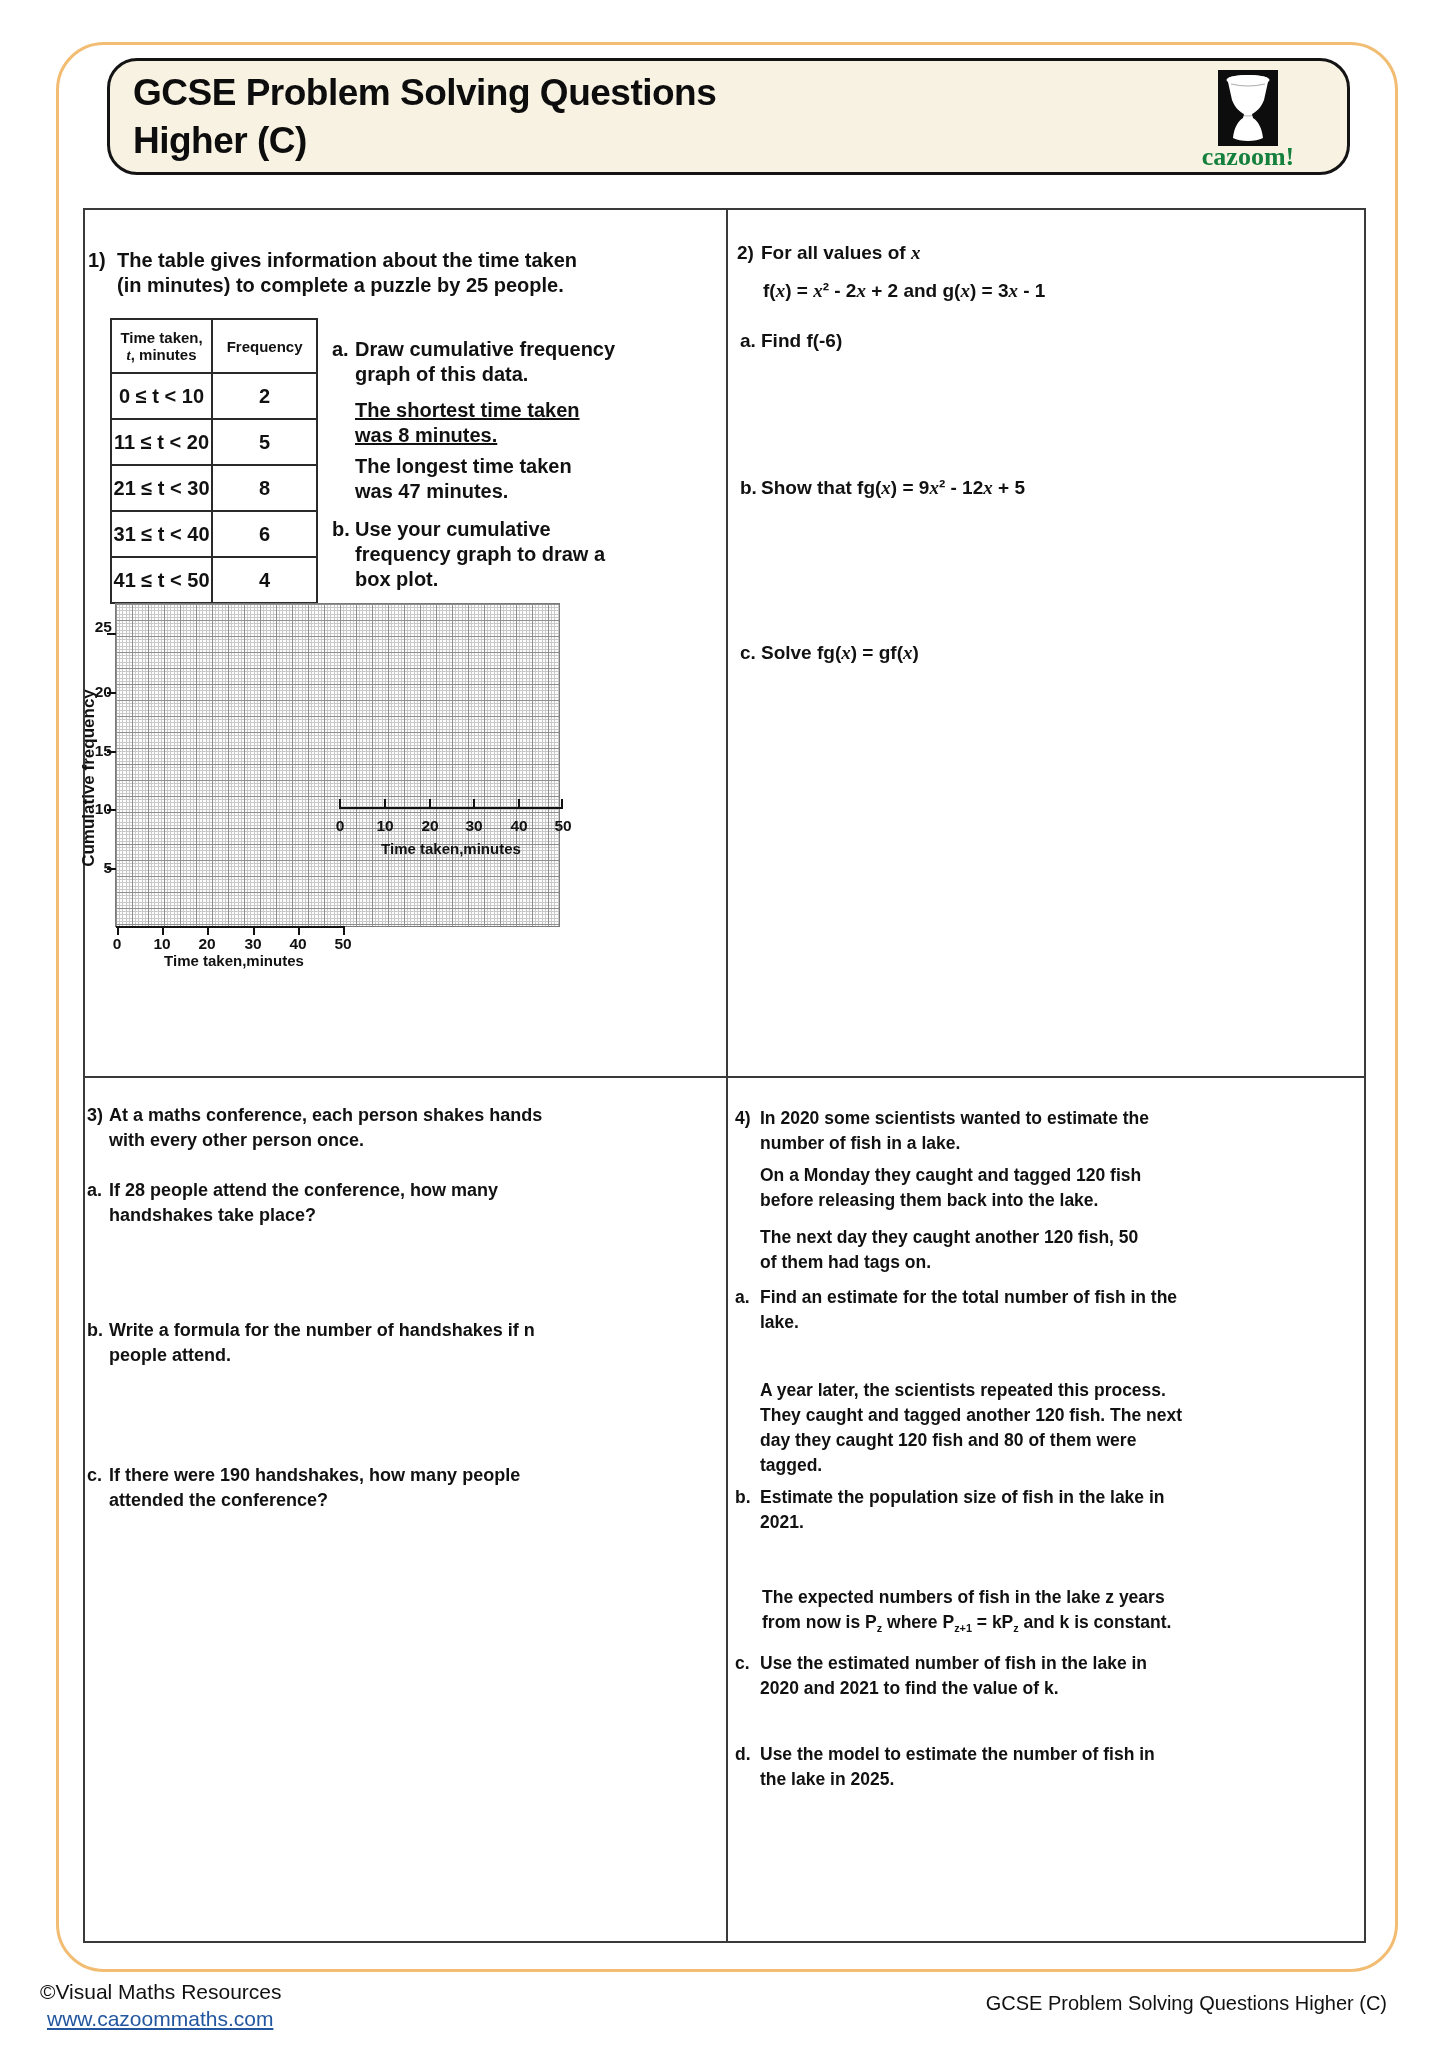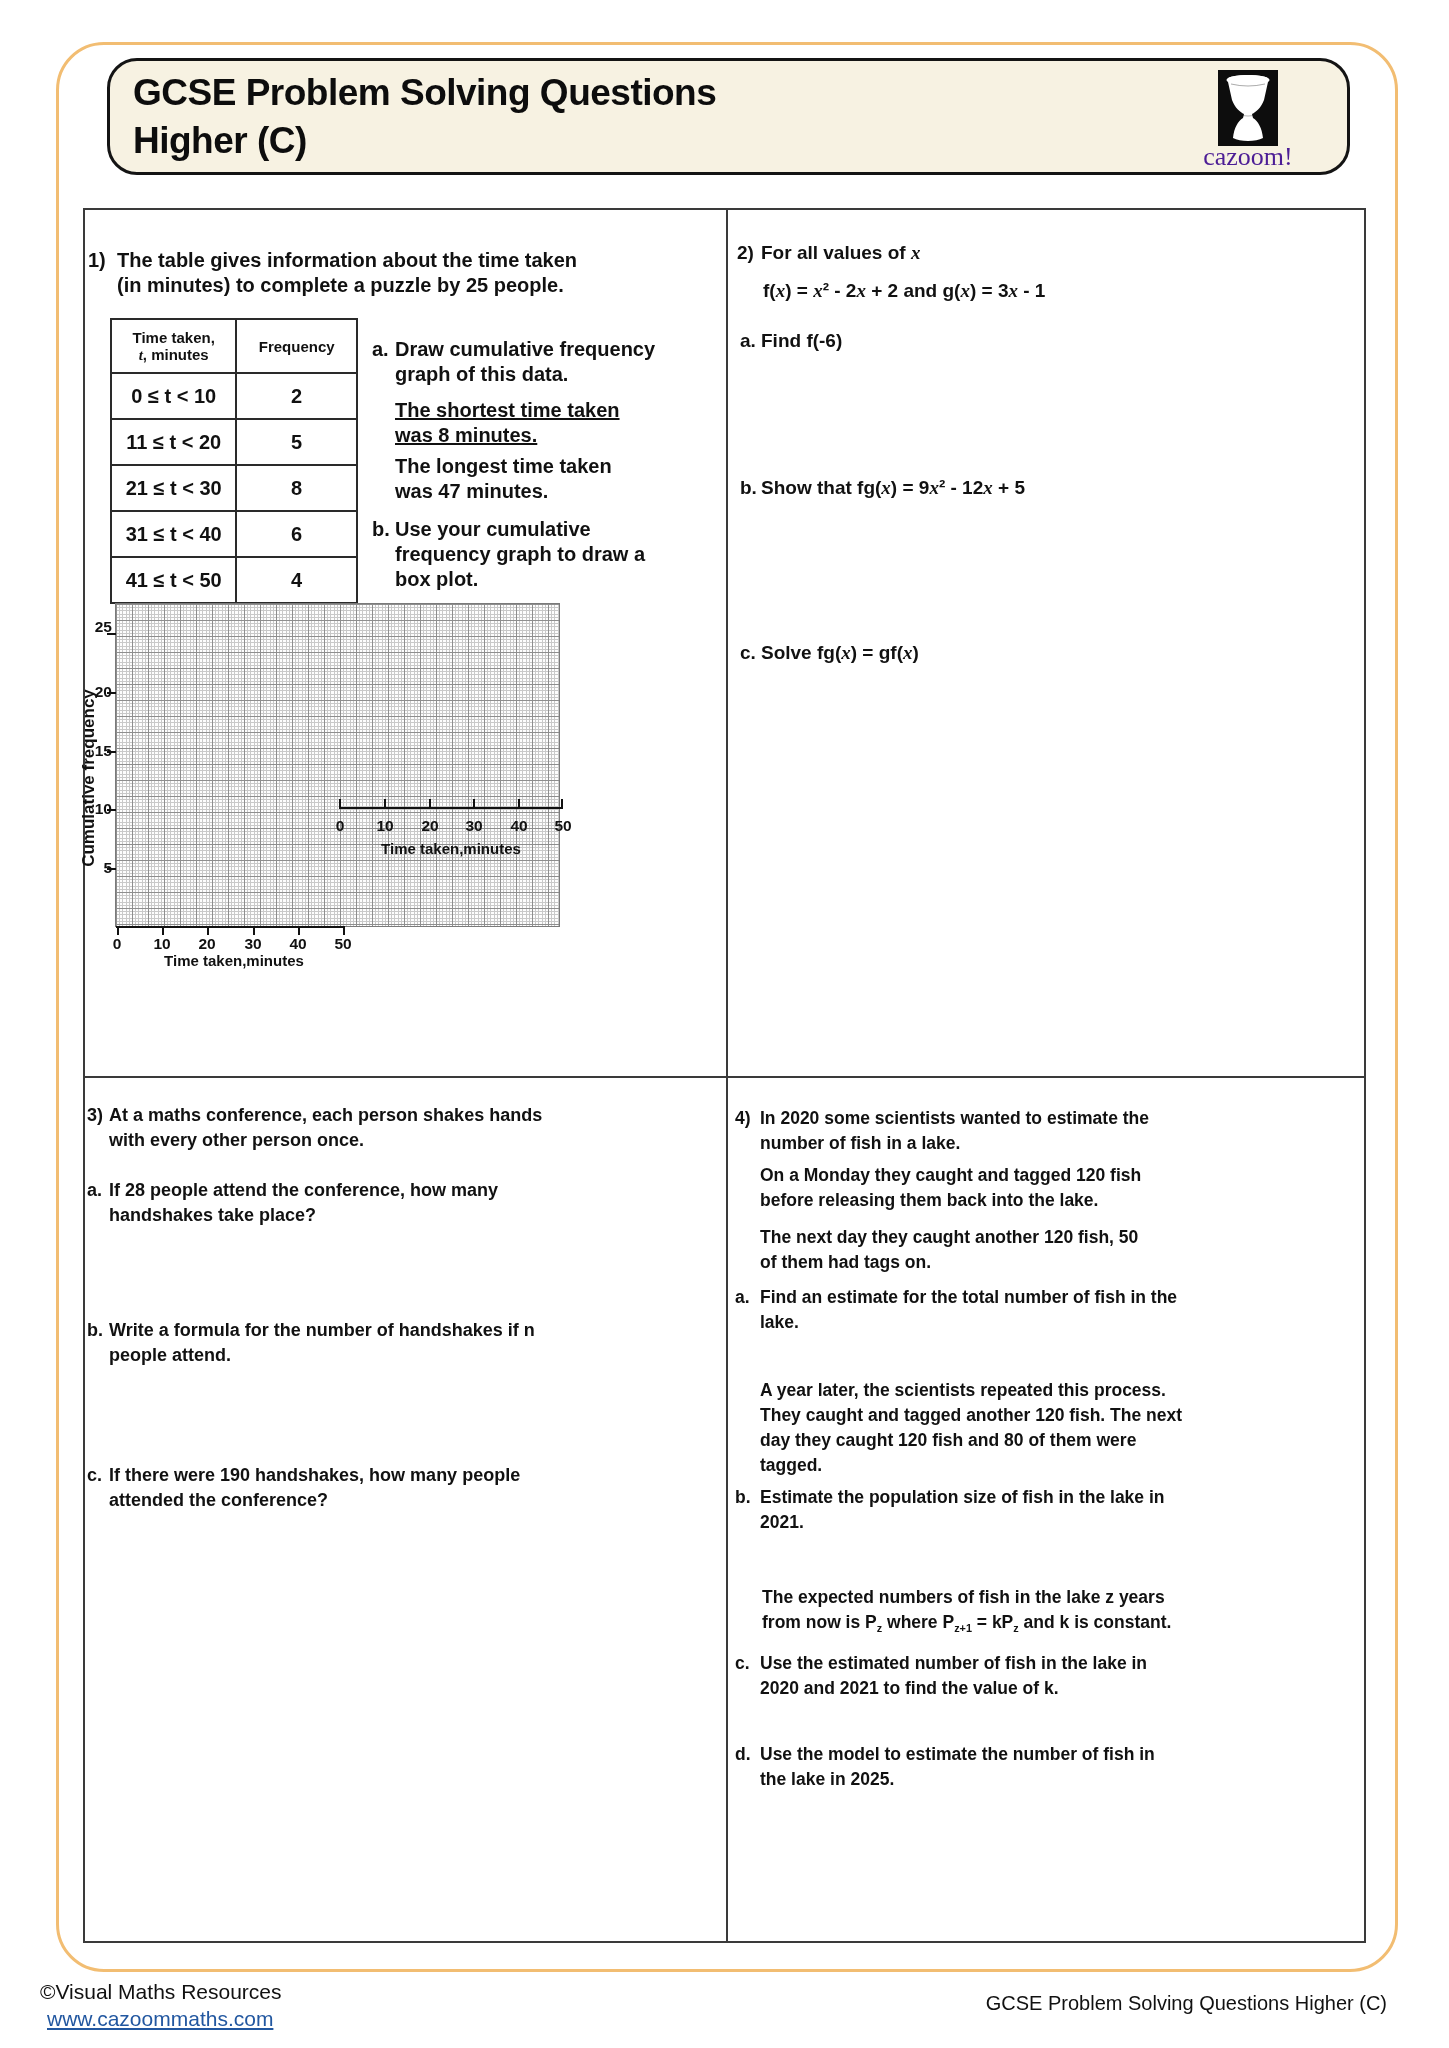--- a/index.html
+++ b/index.html
@@ -6,38 +6,38 @@
   .page{position:relative;width:1449px;height:2048px;background:#fff;font-family:"Liberation Sans",sans-serif;color:#111;overflow:hidden;}
 
   
   .orange-frame{position:absolute;left:56px;top:42px;width:1336px;height:1924px;border:3px solid #f2bd72;border-radius:48px;}
 
   
   .header{position:absolute;left:107px;top:58px;width:1243px;height:117px;background:#f7f2e2;border:3px solid #141414;border-radius:30px;box-sizing:border-box;}
   .title{padding:8px 0 0 23px;font-size:37px;font-weight:bold;line-height:48px;letter-spacing:-0.5px;color:#0d0d0d;}
   .logo{position:absolute;right:24px;top:9px;width:150px;text-align:center;}
   .logo svg{display:block;margin:0 auto;}
-  .logo-text{font-family:"Liberation Serif",serif;font-weight:normal;font-size:26px;line-height:26px;margin-top:-2px;color:#4c1d95;}
+  .logo-text{font-family:"Liberation Serif",serif;font-weight:bold;font-size:26px;line-height:26px;margin-top:-2px;color:#15803d;}
 
   
   .main{position:absolute;left:83px;top:208px;width:1283px;height:1735px;border:2px solid #3a3a3a;box-sizing:border-box;display:grid;grid-template-columns:643px 1fr;grid-template-rows:868px 1fr;}
   .quad{position:relative;box-sizing:border-box;font-weight:bold;}
   .q1{border-right:2px solid #3a3a3a;border-bottom:2px solid #3a3a3a;}
   .q2{border-bottom:2px solid #3a3a3a;}
   .q3{border-right:2px solid #3a3a3a;}
 
   .qrow{display:flex;align-items:flex-start;}
   .qnum{flex:0 0 auto;}
   .qtext{white-space:pre-line;}
 
   
   .q1 .intro1{margin:38px 0 0 3px;font-size:20px;line-height:25px;}
   .q1 .intro1 .qnum{width:29px;}
   .q1-body{display:flex;margin:20px 0 0 25px;}
-  .freq-table{border-collapse:collapse;width:248px;flex:0 0 auto;}
+  .freq-table{border-collapse:collapse;width:208px;flex:0 0 auto;}
   .freq-table th,.freq-table td{border:2px solid #2a2a2a;text-align:center;vertical-align:middle;padding:0;}
   .freq-table th{height:52px;font-size:15px;line-height:17px;}
   .freq-table td{height:44px;font-size:20px;}
   .freq-table .c1{width:127px;}
   .freq-table .c2{width:121px;}
   .q1-right{margin-left:14px;padding-top:19px;width:330px;font-size:20px;line-height:25px;}
   .q1-right .qnum{width:23px;}
   .q1-note{margin-left:23px;white-space:pre-line;}
   .n1{margin-top:11px;text-decoration:underline;}
   .n2{margin-top:6px;}

